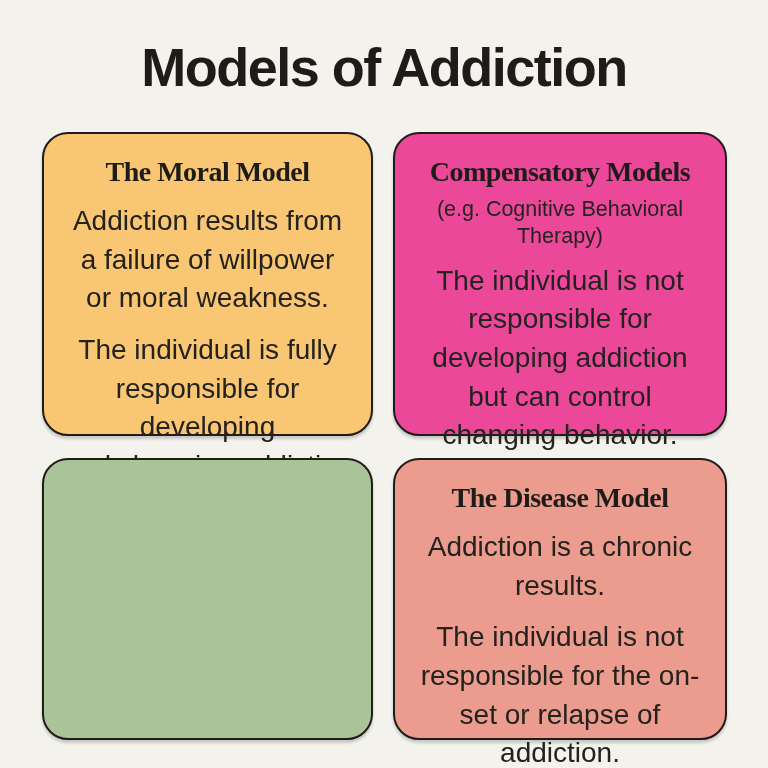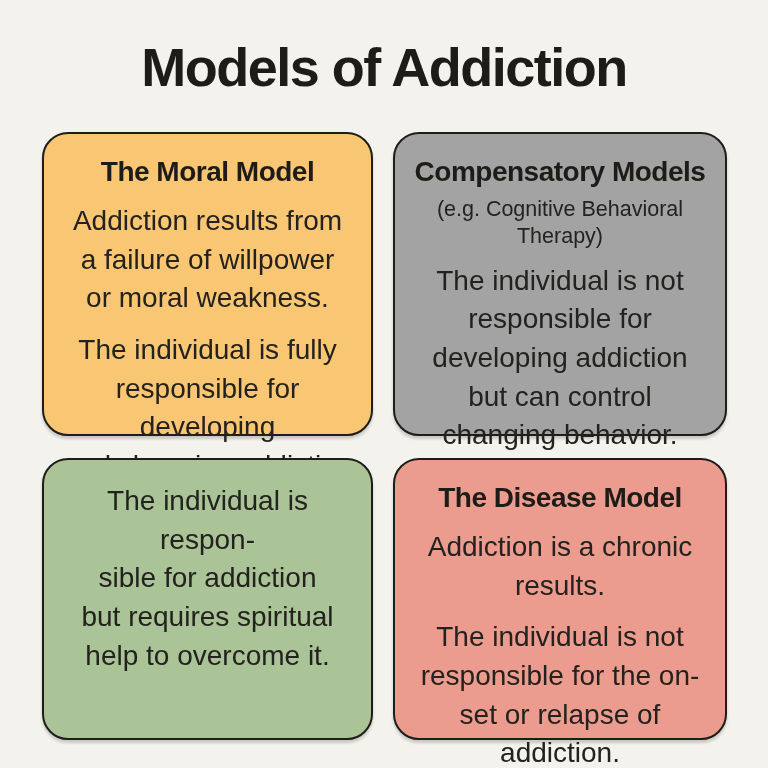--- a/index.html
+++ b/index.html
@@ -44,20 +44,21 @@
     color: #23221e;
     box-shadow: 0 3px 3px rgba(0,0,0,0.18);
   }
   .card h2 {
     margin: 0 0 14px;
     font-size: 28px;
     font-weight: bold;
     letter-spacing: -0.5px;
     white-space: nowrap;
     color: #1d1c18;
+    font-family: Liberation Serif, serif;
   }
   .card .subtitle {
     font-size: 21.5px;
     line-height: 1.25;
     margin: -6px 0 12px;
     white-space: pre-line;
   }
   .card p.body {
     font-size: 28px;
     line-height: 1.38;
@@ -76,36 +77,32 @@
     <h2>The Moral Model</h2>
     <p class="body">Addiction results from
 a failure of willpower
 or moral weakness.</p>
     <p class="body">The individual is fully
 responsible for developing
 and changing addictive
 behaviors.</p>
   </div>
 
-  <div class="card" style="background: #a3a3a3;">
+  <div class="card" style="background: #ec4899;">
     <h2>Compensatory Models</h2>
     <p class="subtitle">(e.g. Cognitive Behavioral
 Therapy)</p>
     <p class="body">The individual is not
 responsible for
 developing addiction
 but can control
 changing behavior.</p>
   </div>
 
   <div class="card" style="background: rgb(170, 195, 151);">
-    <p class="body">The individual is respon-
-sible for addiction
-but requires spiritual
-help to overcome it.</p>
   </div>
 
   <div class="card" style="background: rgb(235, 156, 142); text-align: center;">
     <h2>The Disease Model</h2>
     <p class="body">Addiction is a chronic
 results.</p>
     <p class="body">The individual is not
 responsible for the on-
 set or relapse of
 addiction.</p>

